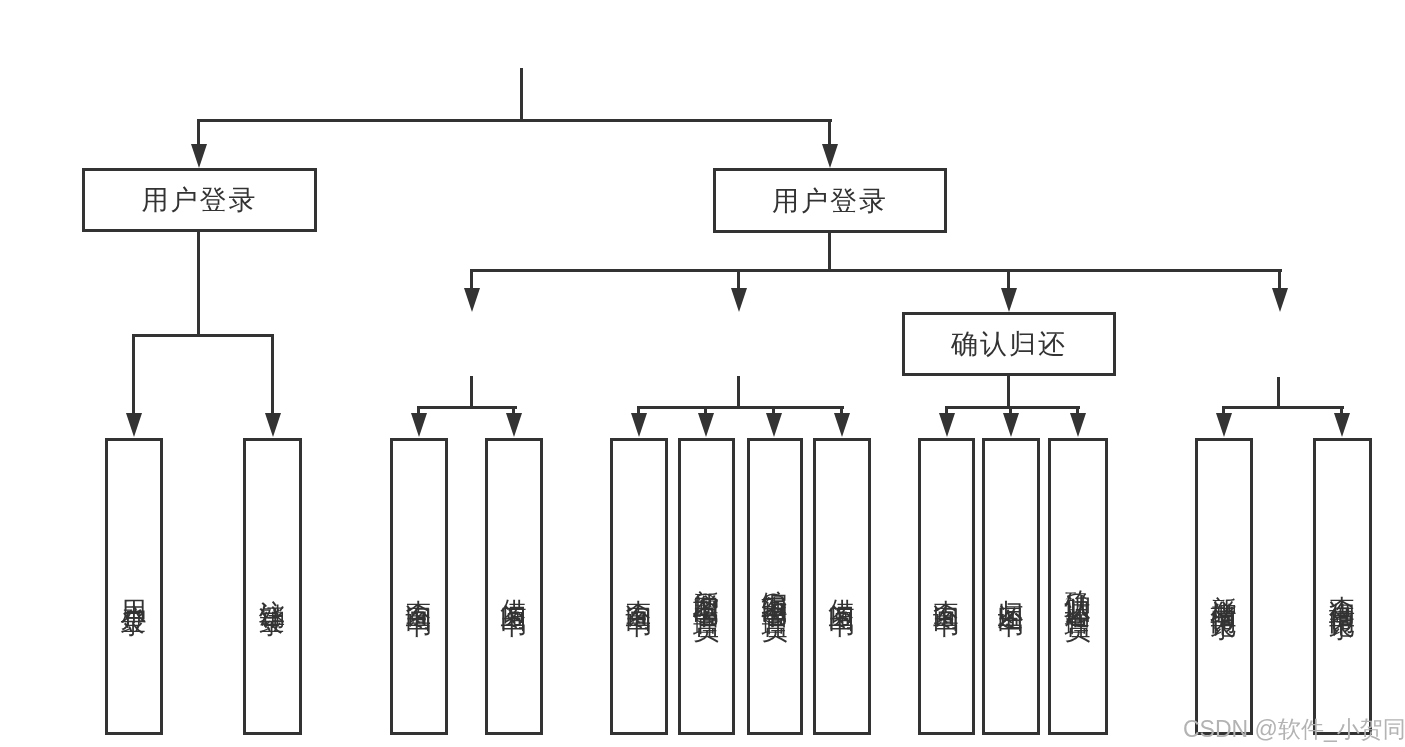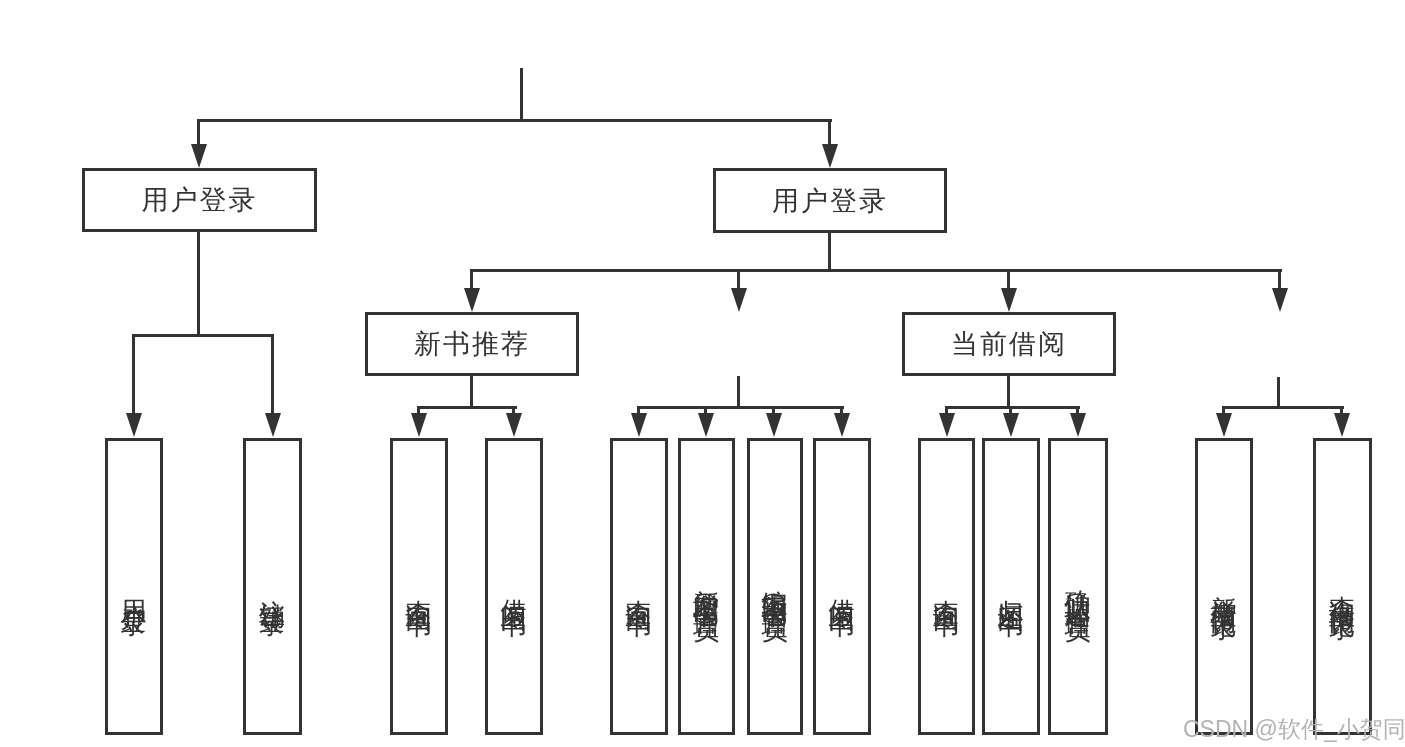--- a/index.html
+++ b/index.html
@@ -104,25 +104,22 @@
   <div class="arrow" style="left:1334px;top:413px"></div>
 
 
   <div class="node" style="left:82px;top:168px;width:235px;height:64px">
     <span>用户登录</span>
   </div>
   <div class="node" style="left:713px;top:168px;width:234px;height:65px">
     <span>用户登录</span>
   </div>
 
-  <div class="node" style="left:365px;top:312px;width:214px;height:64px">
-    <span>新书推荐</span>
-  </div>
   <div class="node" style="left:902px;top:312px;width:214px;height:64px">
-    <span>当前借阅</span>
+    <span>确认归还</span>
   </div>
 
   <div class="leaf" style="left:105px;width:58px">
     <span class="vtext">用户登录</span>
   </div>
   <div class="leaf" style="left:243px;width:59px">
     <span class="vtext">注销登录</span>
   </div>
 
   <div class="leaf" style="left:390px;width:58px">

